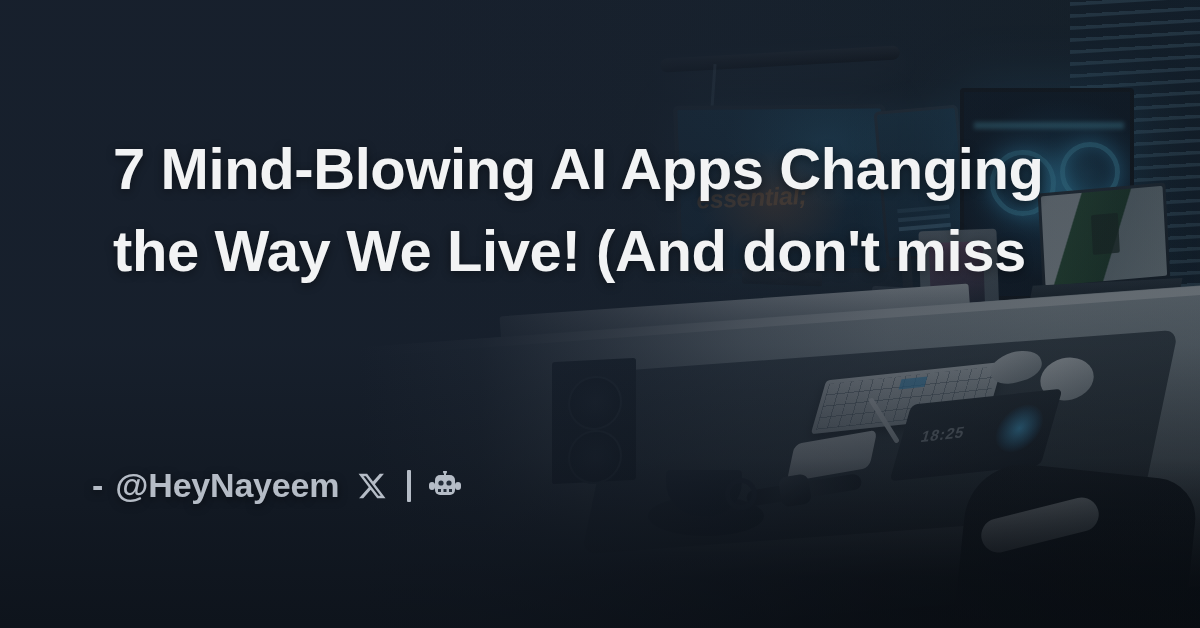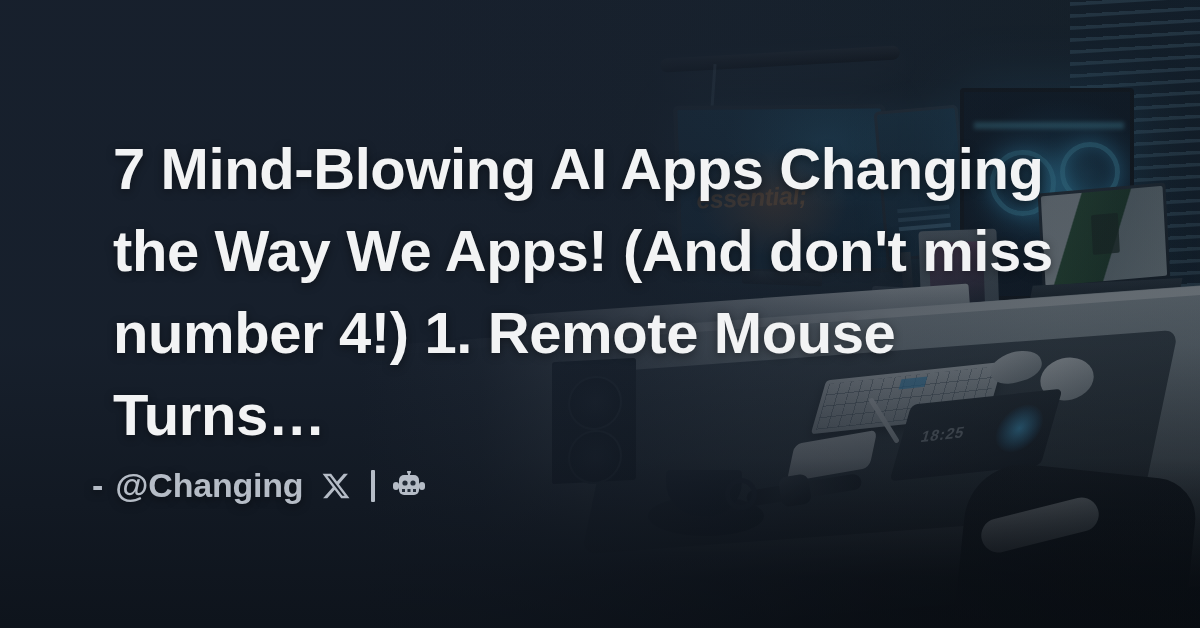--- a/index.html
+++ b/index.html
@@ -613,27 +613,26 @@
     <div class="chair-arm"></div>
 
     <div class="floor"></div>
   </div>
 
   <div class="overlay"></div>
   <div class="overlay2"></div>
 
   <div class="content">
     <div class="title">7 Mind-Blowing AI Apps Changing</div>
-    <div class="title">the Way We Apps! (And don't miss</div>
-    <div class="title">number 4!) 1. Remote Mouse Turns…</div>
+    <div class="title">the Way We Live! (And don't miss</div>
   </div>
 
   <div class="attribution">
     <span class="attr-dash">-</span>
-    <span class="attr-handle">@Changing</span>
+    <span class="attr-handle">@HeyNayeem</span>
     <span class="x-logo">
       <svg viewBox="0 0 24 24" width="30" height="30" aria-hidden="true">
         <path fill="#b5bcc6" d="M18.244 2.25h3.308l-7.227 8.26 8.502 11.24H16.17l-5.214-6.817L4.99 21.75H1.68l7.73-8.835L1.254 2.25H8.08l4.713 6.231zm-1.161 17.52h1.833L7.084 4.126H5.117z"></path>
       </svg>
     </span>
     <span class="attr-sep"></span>
     <span class="robot-icon">
       <svg viewBox="0 0 36 30" width="36" height="30" aria-hidden="true">
         <rect x="8" y="4" width="20" height="20" rx="5" fill="#b5bcc6"></rect>
         <rect x="17" y="0" width="2" height="5" fill="#b5bcc6"></rect>

